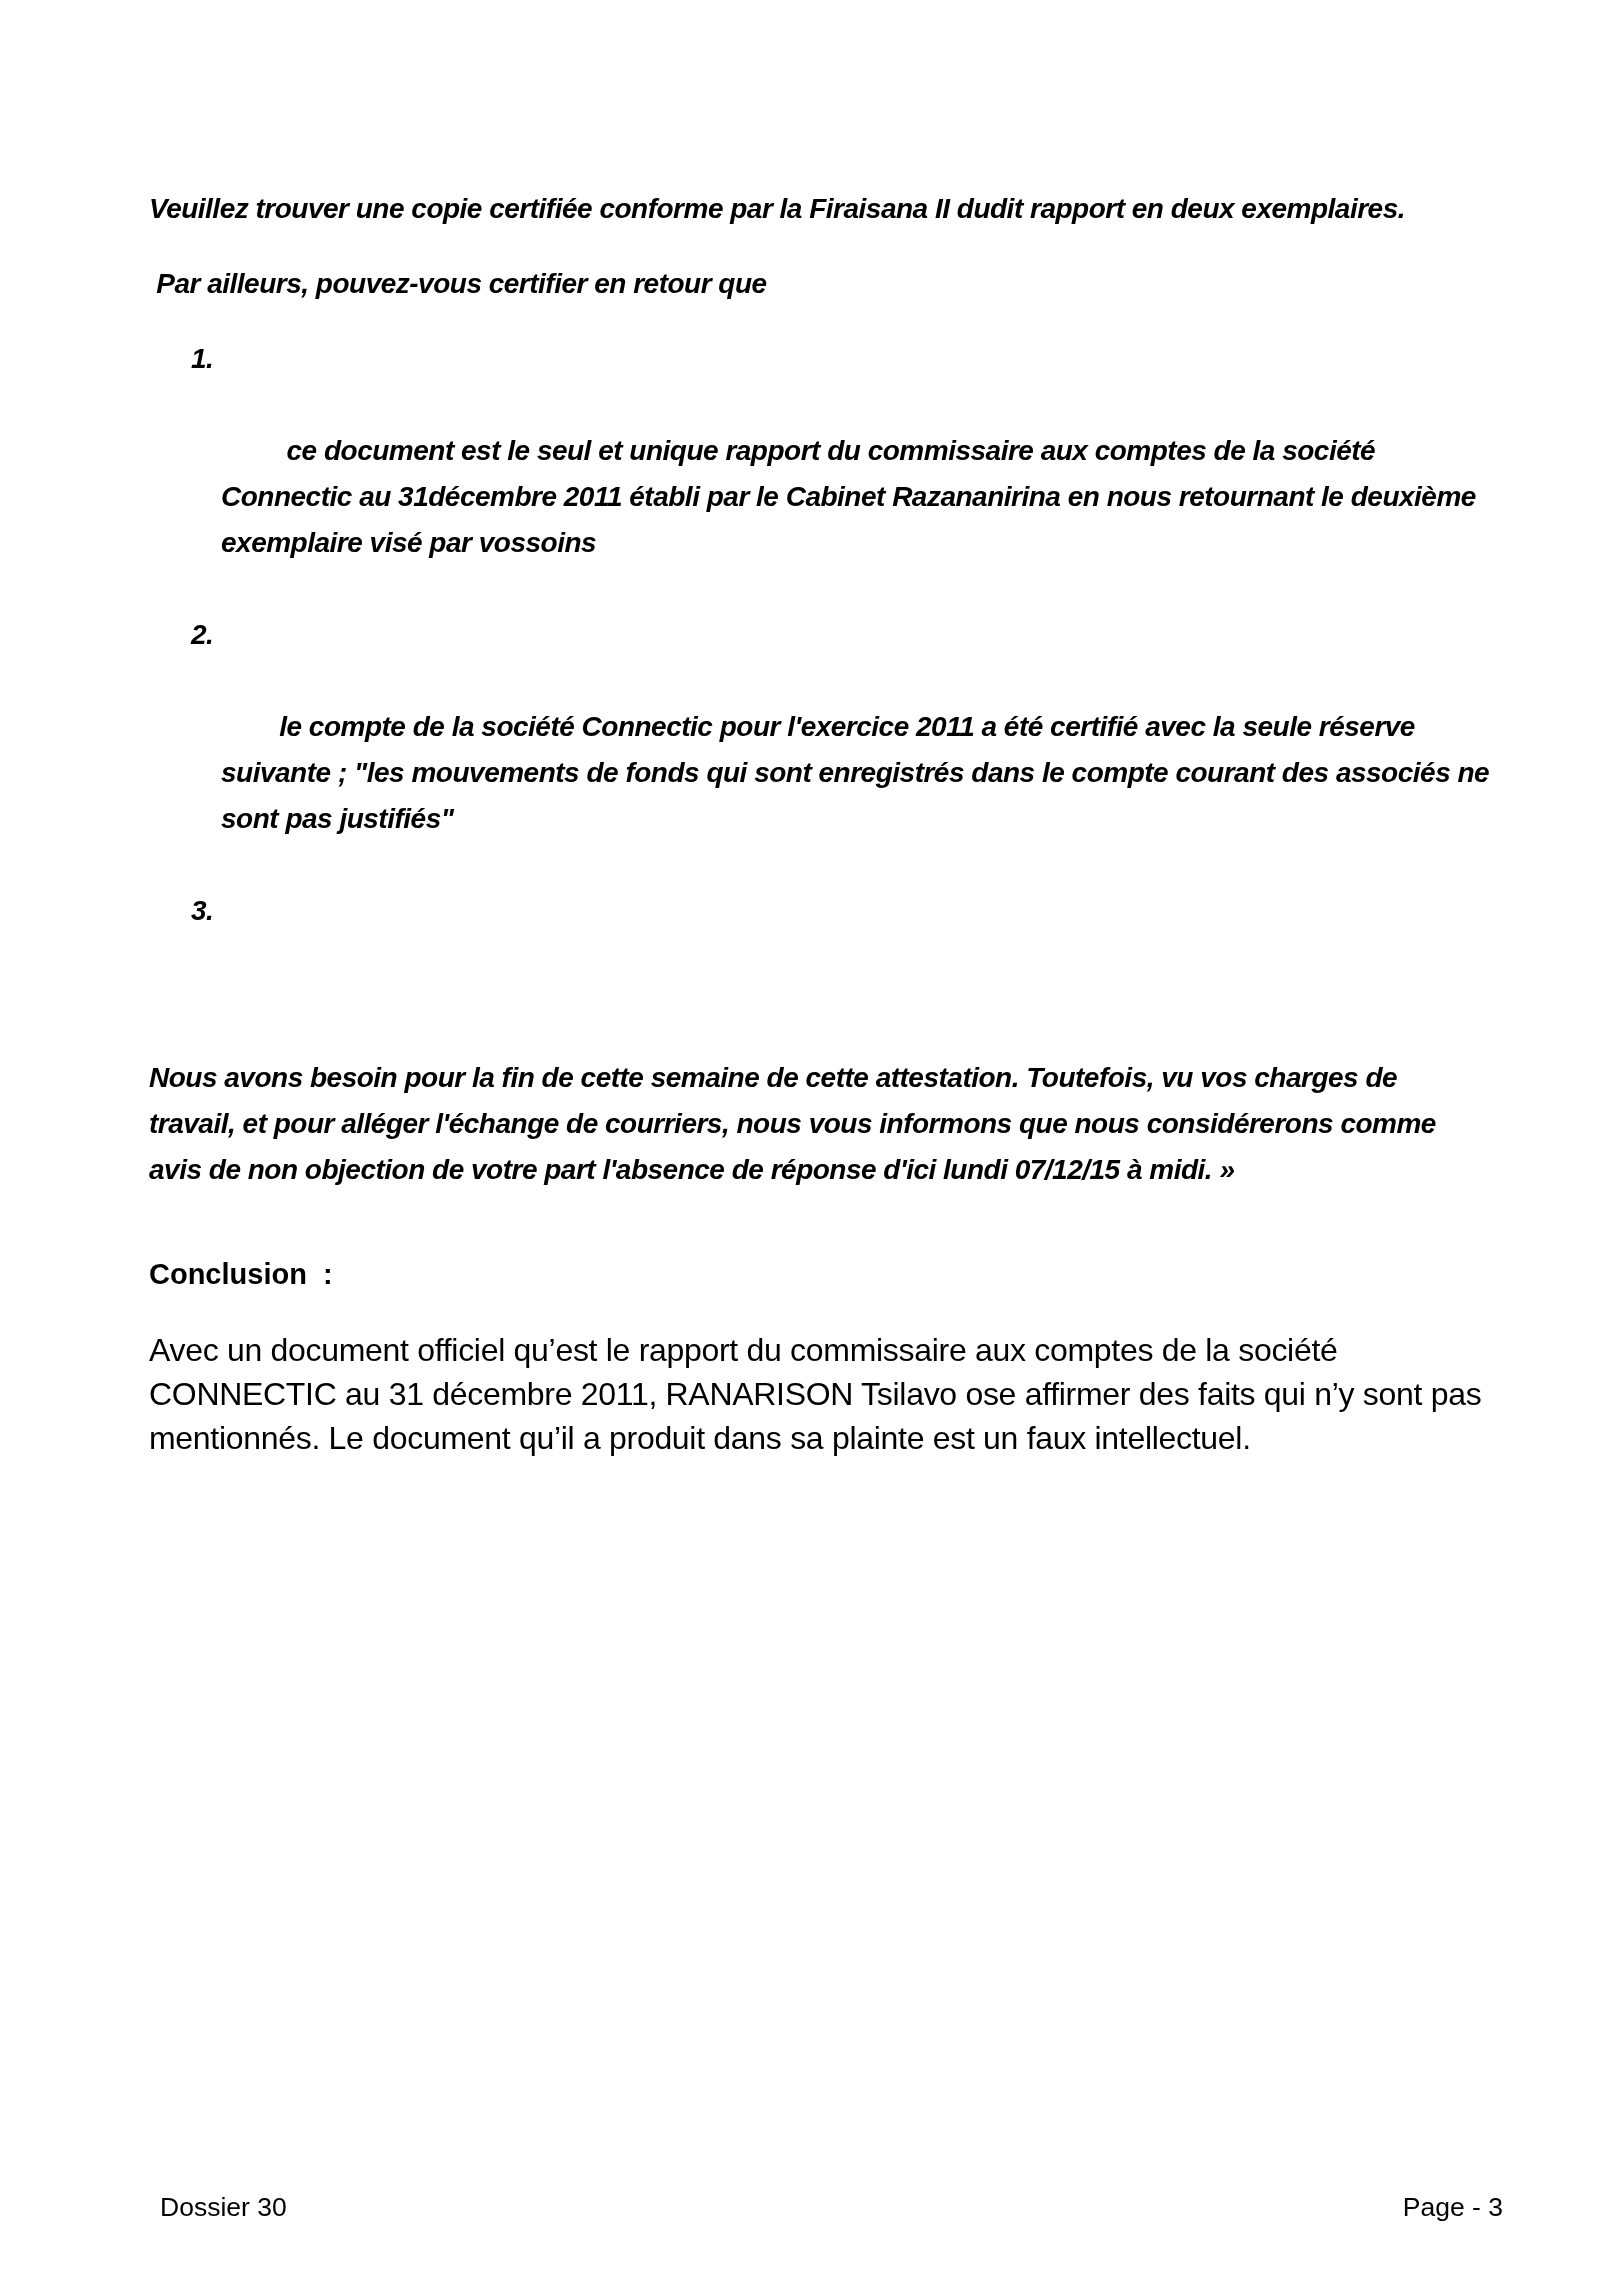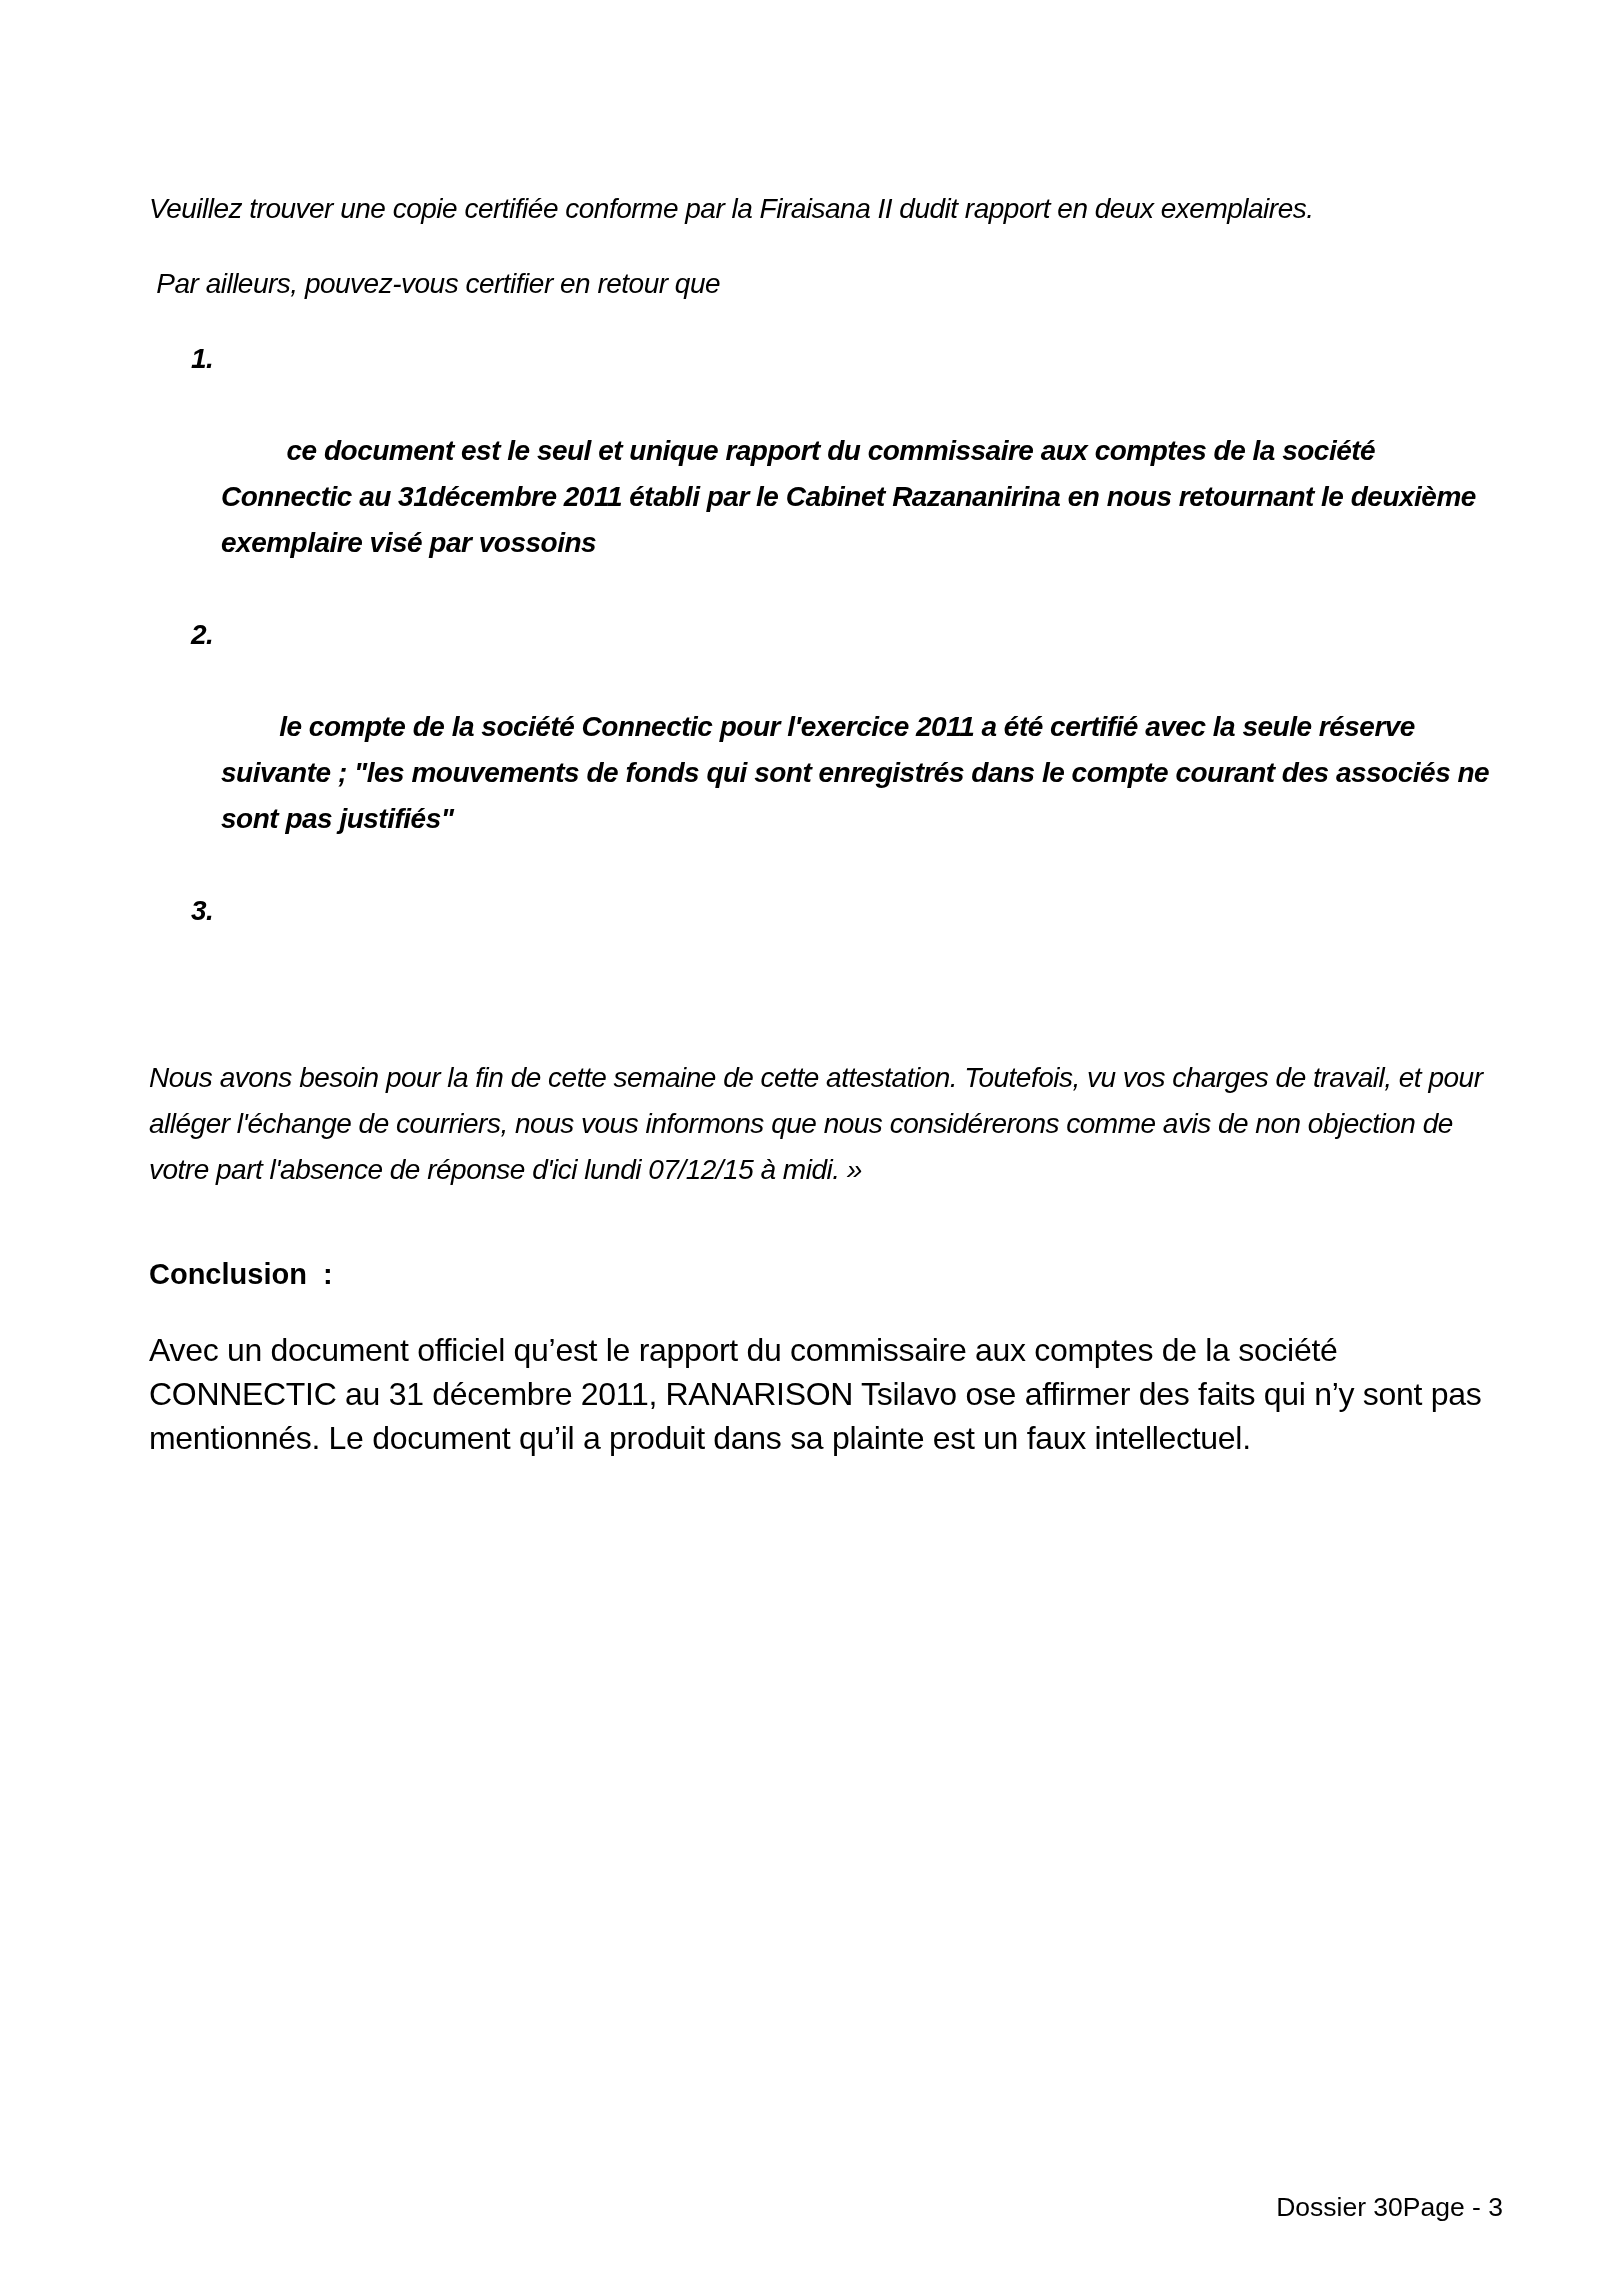--- a/index.html
+++ b/index.html
@@ -15,21 +15,21 @@
   .page {
     position: absolute;
     inset: 0;
   }
   .content {
     padding: 186px 131px 0 149px;
   }
   p { margin: 0 0 29px 0; white-space: pre-wrap; }
   .q {
     font-size: 28px;
-    font-weight: normal;
+    font-weight: bold;
     font-style: italic;
     letter-spacing: -0.5px;
     line-height: 46px;
   }
   ol.qlist {
     list-style: none;
     margin: 0 0 29px 0;
     padding: 0;
   }
   ol.qlist li {
@@ -62,21 +62,21 @@
     letter-spacing: -0.3px;
     line-height: 44px;
     margin: 0 0 31px 0;
   }
   .footer {
     position: absolute;
     left: 160px;
     right: 118px;
     top: 2192px;
     display: flex;
-    justify-content: flex-end;
+    justify-content: space-between;
     font-size: 26.5px;
     line-height: 31px;
   }
 </style>
 </head>
 <body>
 
 <div class="page">
   <div class="content">
 

